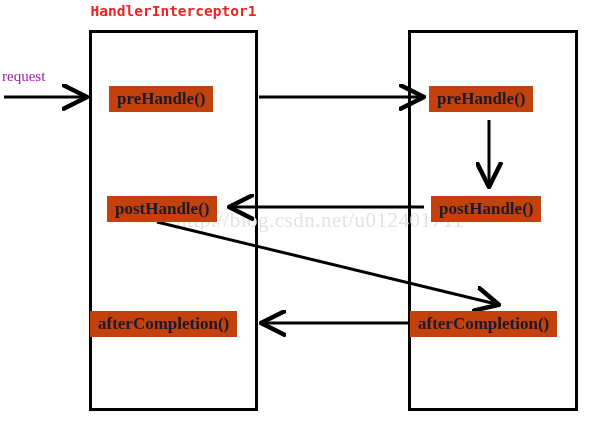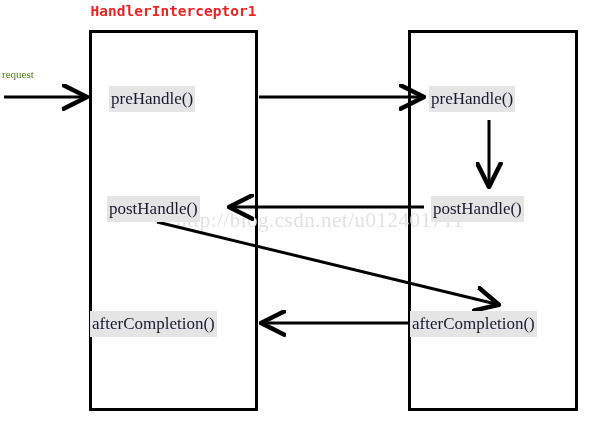--- a/index.html
+++ b/index.html
@@ -28,31 +28,32 @@
     position: absolute;
     border: 3px solid #000000;
     background: transparent;
     box-sizing: border-box;
   }
   .method-label {
     position: absolute;
     font-family: "Liberation Serif", serif;
     font-size: 17px;
     color: #1a1a2e;
-    background: #e5e5e5;
+    background: #c2410c;
     white-space: nowrap;
     line-height: 24px;
-    padding: 1px 2px;
+    padding: 1px 8px;
     box-sizing: border-box;
+    font-weight: bold;
   }
   .request-label {
     position: absolute;
     font-family: "Liberation Serif", serif;
-    font-size: 11px;
-    color: #4d7c0f;
+    font-size: 15px;
+    color: #a21caf;
     white-space: nowrap;
   }
   .watermark {
     position: absolute;
     font-family: "Liberation Serif", serif;
     font-size: 21px;
     color: #e2e2e2;
     white-space: nowrap;
     letter-spacing: 0.5px;
     pointer-events: none;

